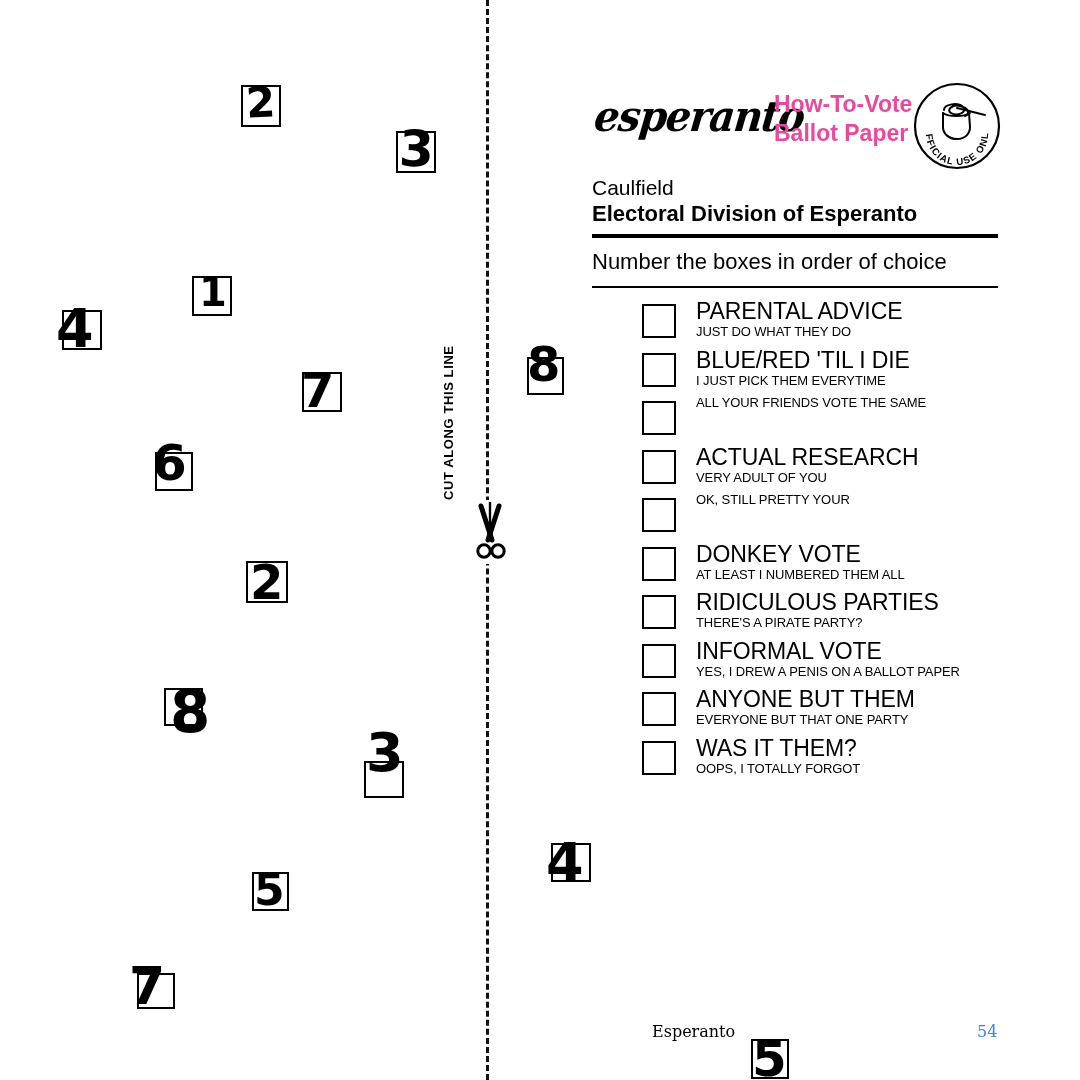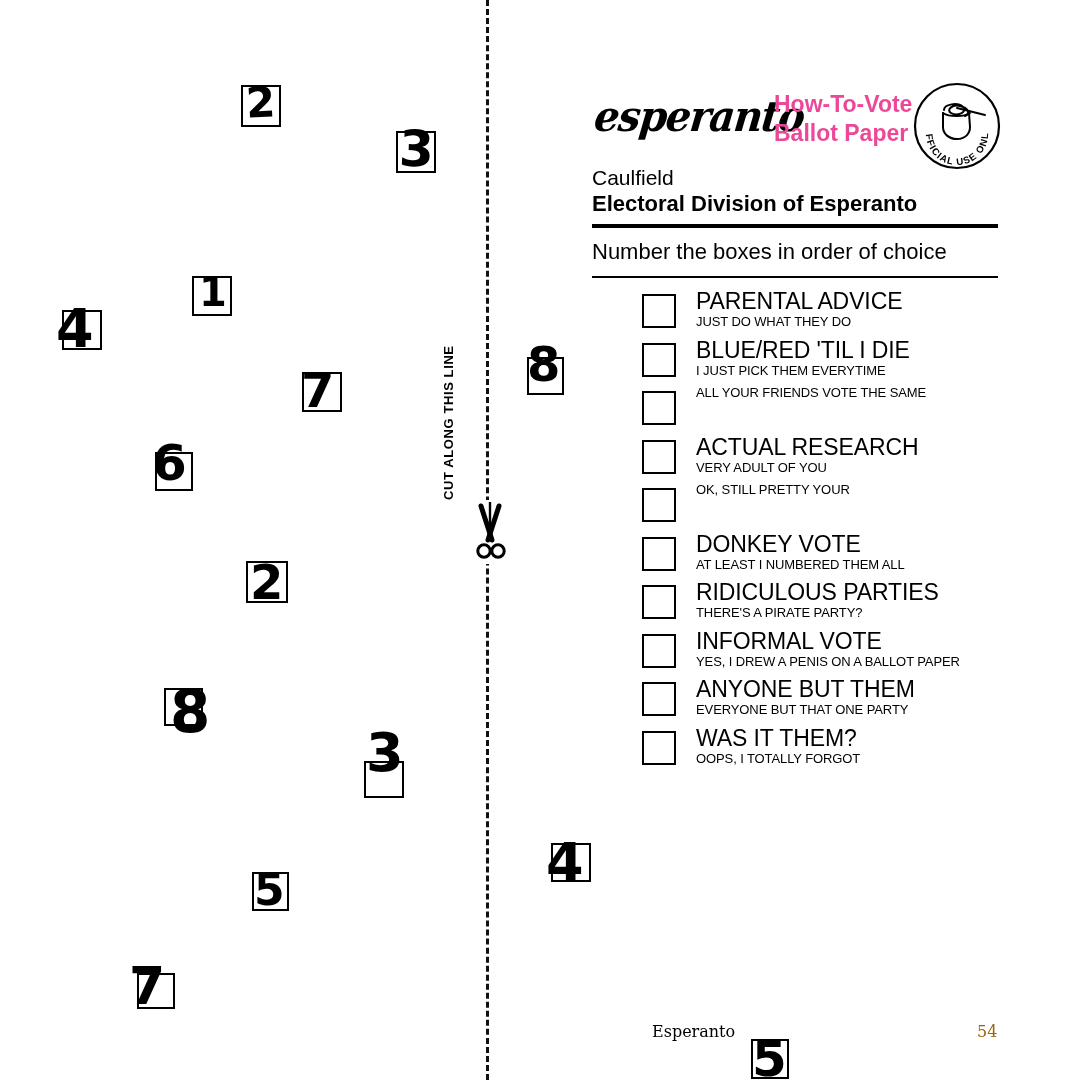--- a/index.html
+++ b/index.html
@@ -96,20 +96,21 @@
   }
   #stamp {
     position: absolute;
     left: 321px;
     top: -6px;
     width: 88px;
     height: 88px;
   }
 
   #division-block {
+    margin-top: 10px;
   }
   #division-sub {
     font-size: 21px;
     line-height: 1.12;
     font-weight: 400;
   }
   #division-name {
     font-size: 22px;
     line-height: 1.25;
     font-weight: 700;
@@ -178,21 +179,21 @@
     font-family: "DejaVu Serif", serif;
     font-size: 16px;
     color: #000;
   }
   #footer-page {
     position: absolute;
     left: 977px;
     top: 1022px;
     font-family: "DejaVu Serif", serif;
     font-size: 16px;
-    color: #a16207;
+    color: #3b82f6;
   }
 </style>
 </head>
 <body>
 
 <div id="scatter-layer">
     <div class="hw-box" style="left: 241px; top: 85px; width: 36px; height: 38px;"></div>
     <div class="hw-digit" style="left: 246px; top: 82px; font-size: 42px; transform: rotate(-3deg);">2</div>
     <div class="hw-box" style="left: 396px; top: 131px; width: 36px; height: 38px;"></div>
     <div class="hw-digit" style="left: 399px; top: 124px; font-size: 50px; transform: rotate(2deg);">3</div>

